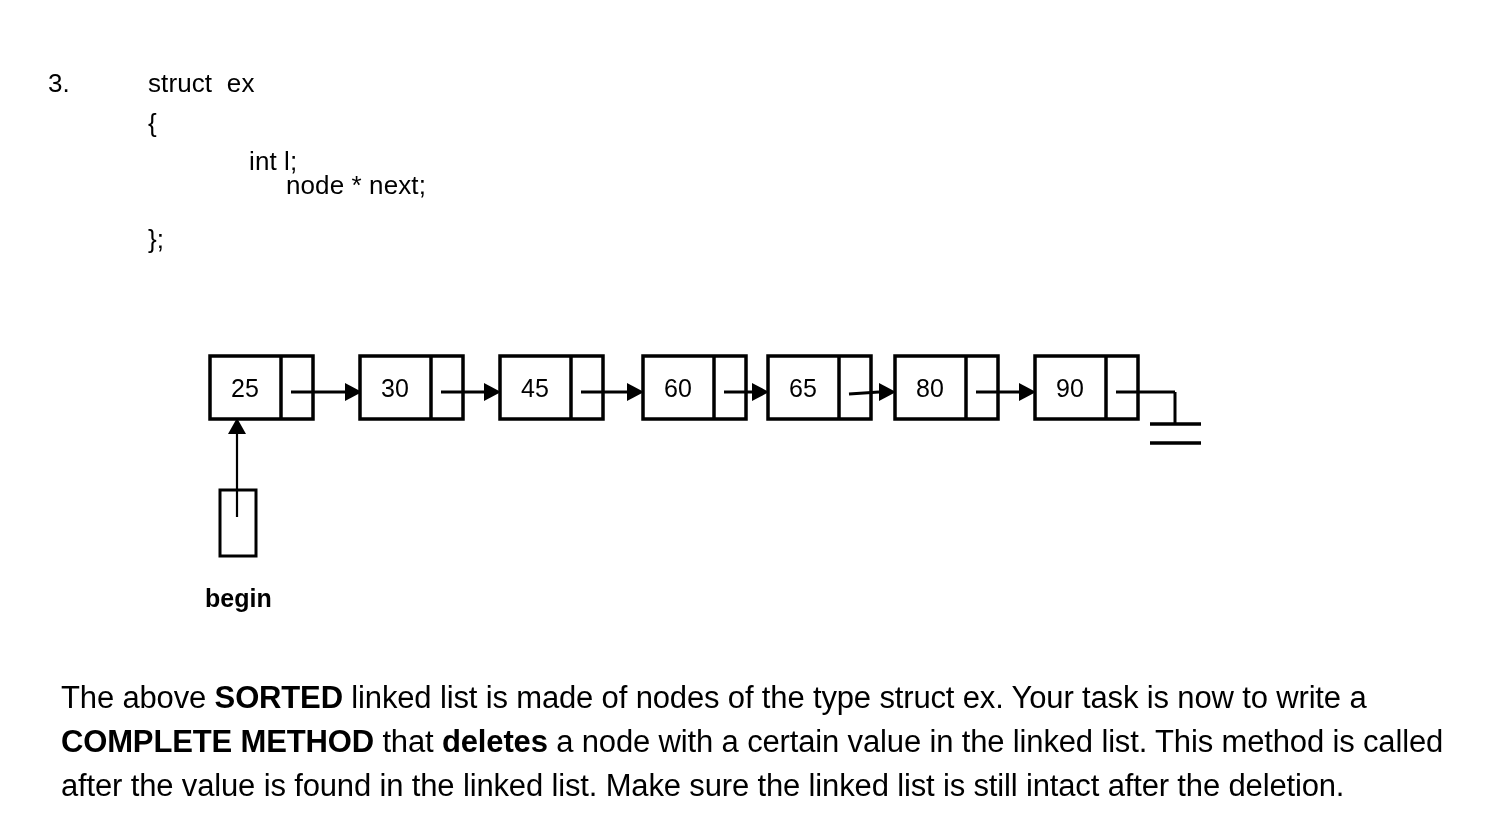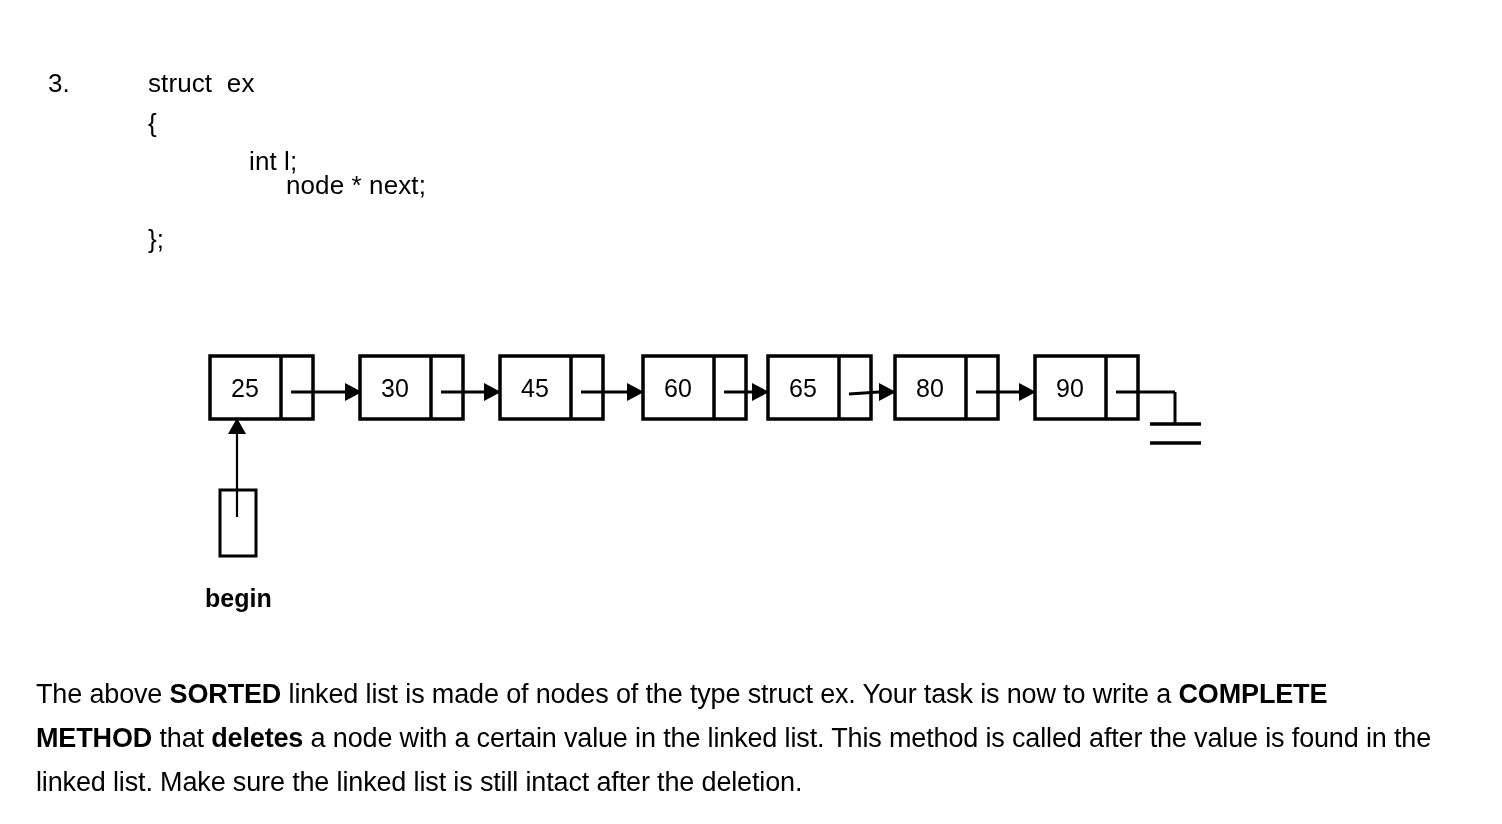--- a/index.html
+++ b/index.html
@@ -47,24 +47,24 @@
     top: 0;
     width: 1502px;
     height: 824px;
     pointer-events: none;
   }
   #diagram svg { display: block; }
 
   
   #prompt-paragraph {
     position: absolute;
-    left: 36px;
+    left: 61px;
     top: 645px;
     width: 1396px;
-    font-size: 27px;
+    font-size: 31px;
     line-height: 44px;
     text-align: left;
     color: #000;
     font-family: "Liberation Sans", sans-serif;
     font-stretch: condensed;
     letter-spacing: -0.15px;
   }
   #prompt-paragraph b { font-weight: bold; }
 </style>
 </head>

